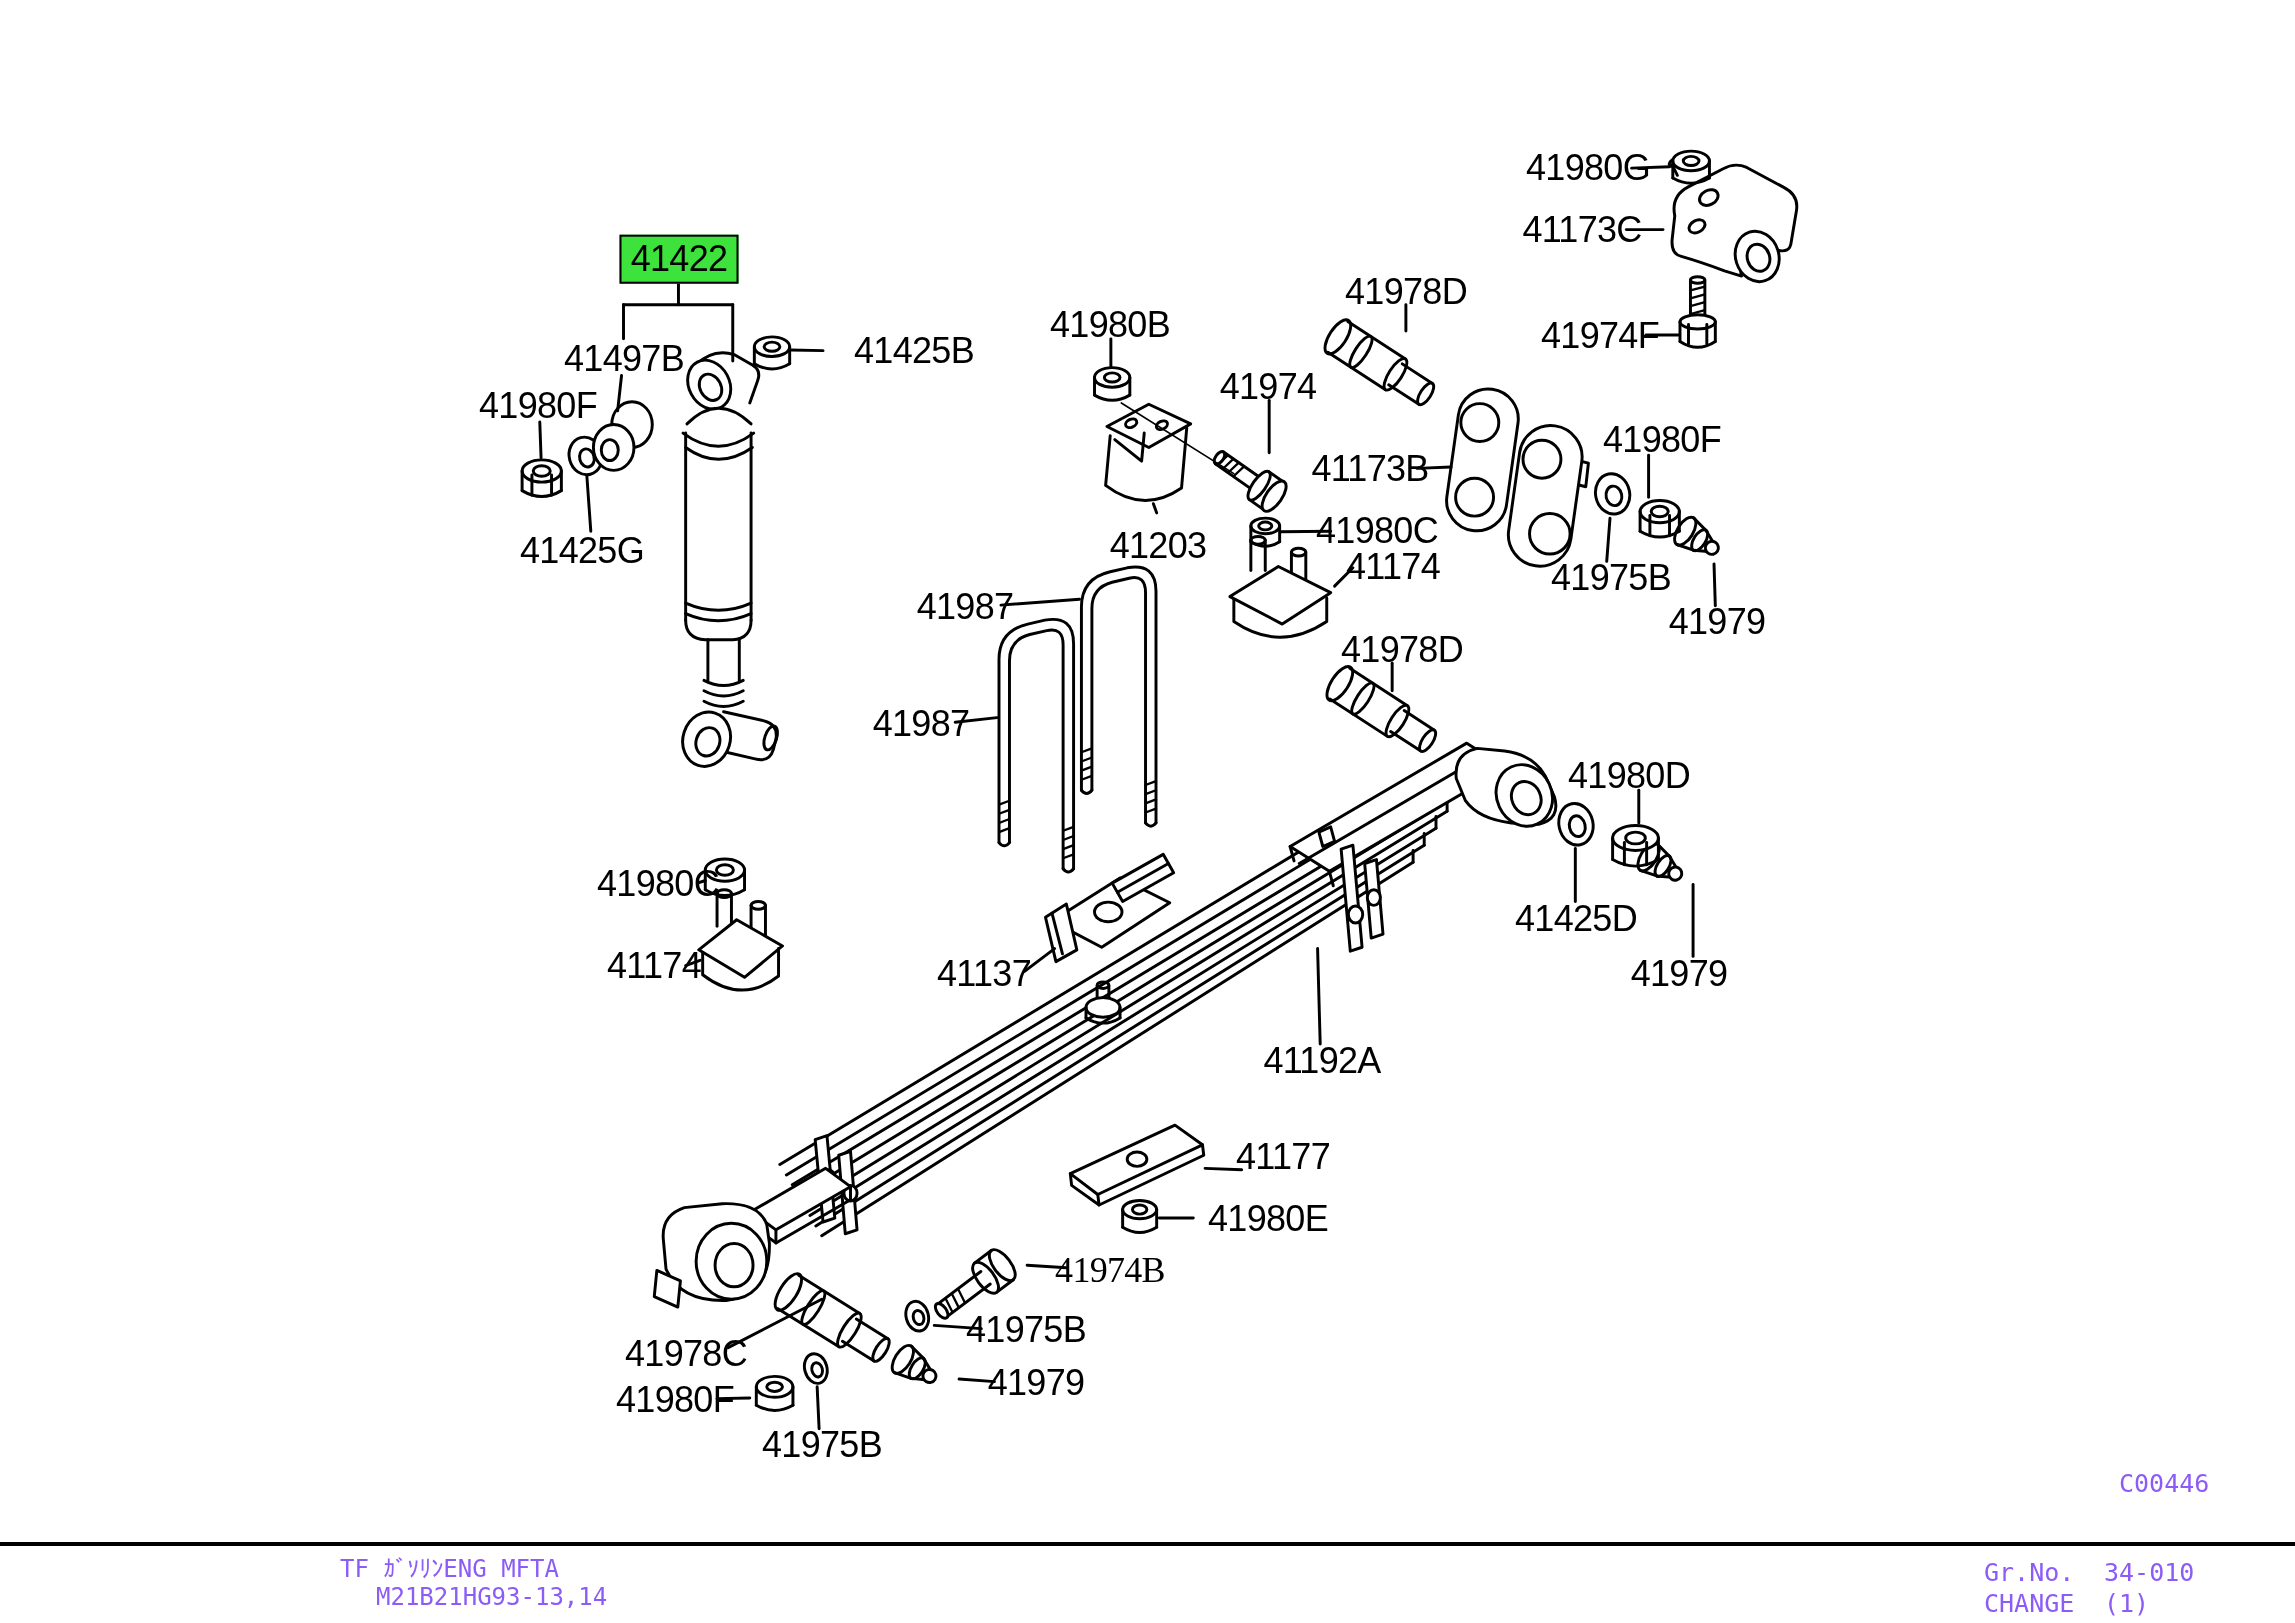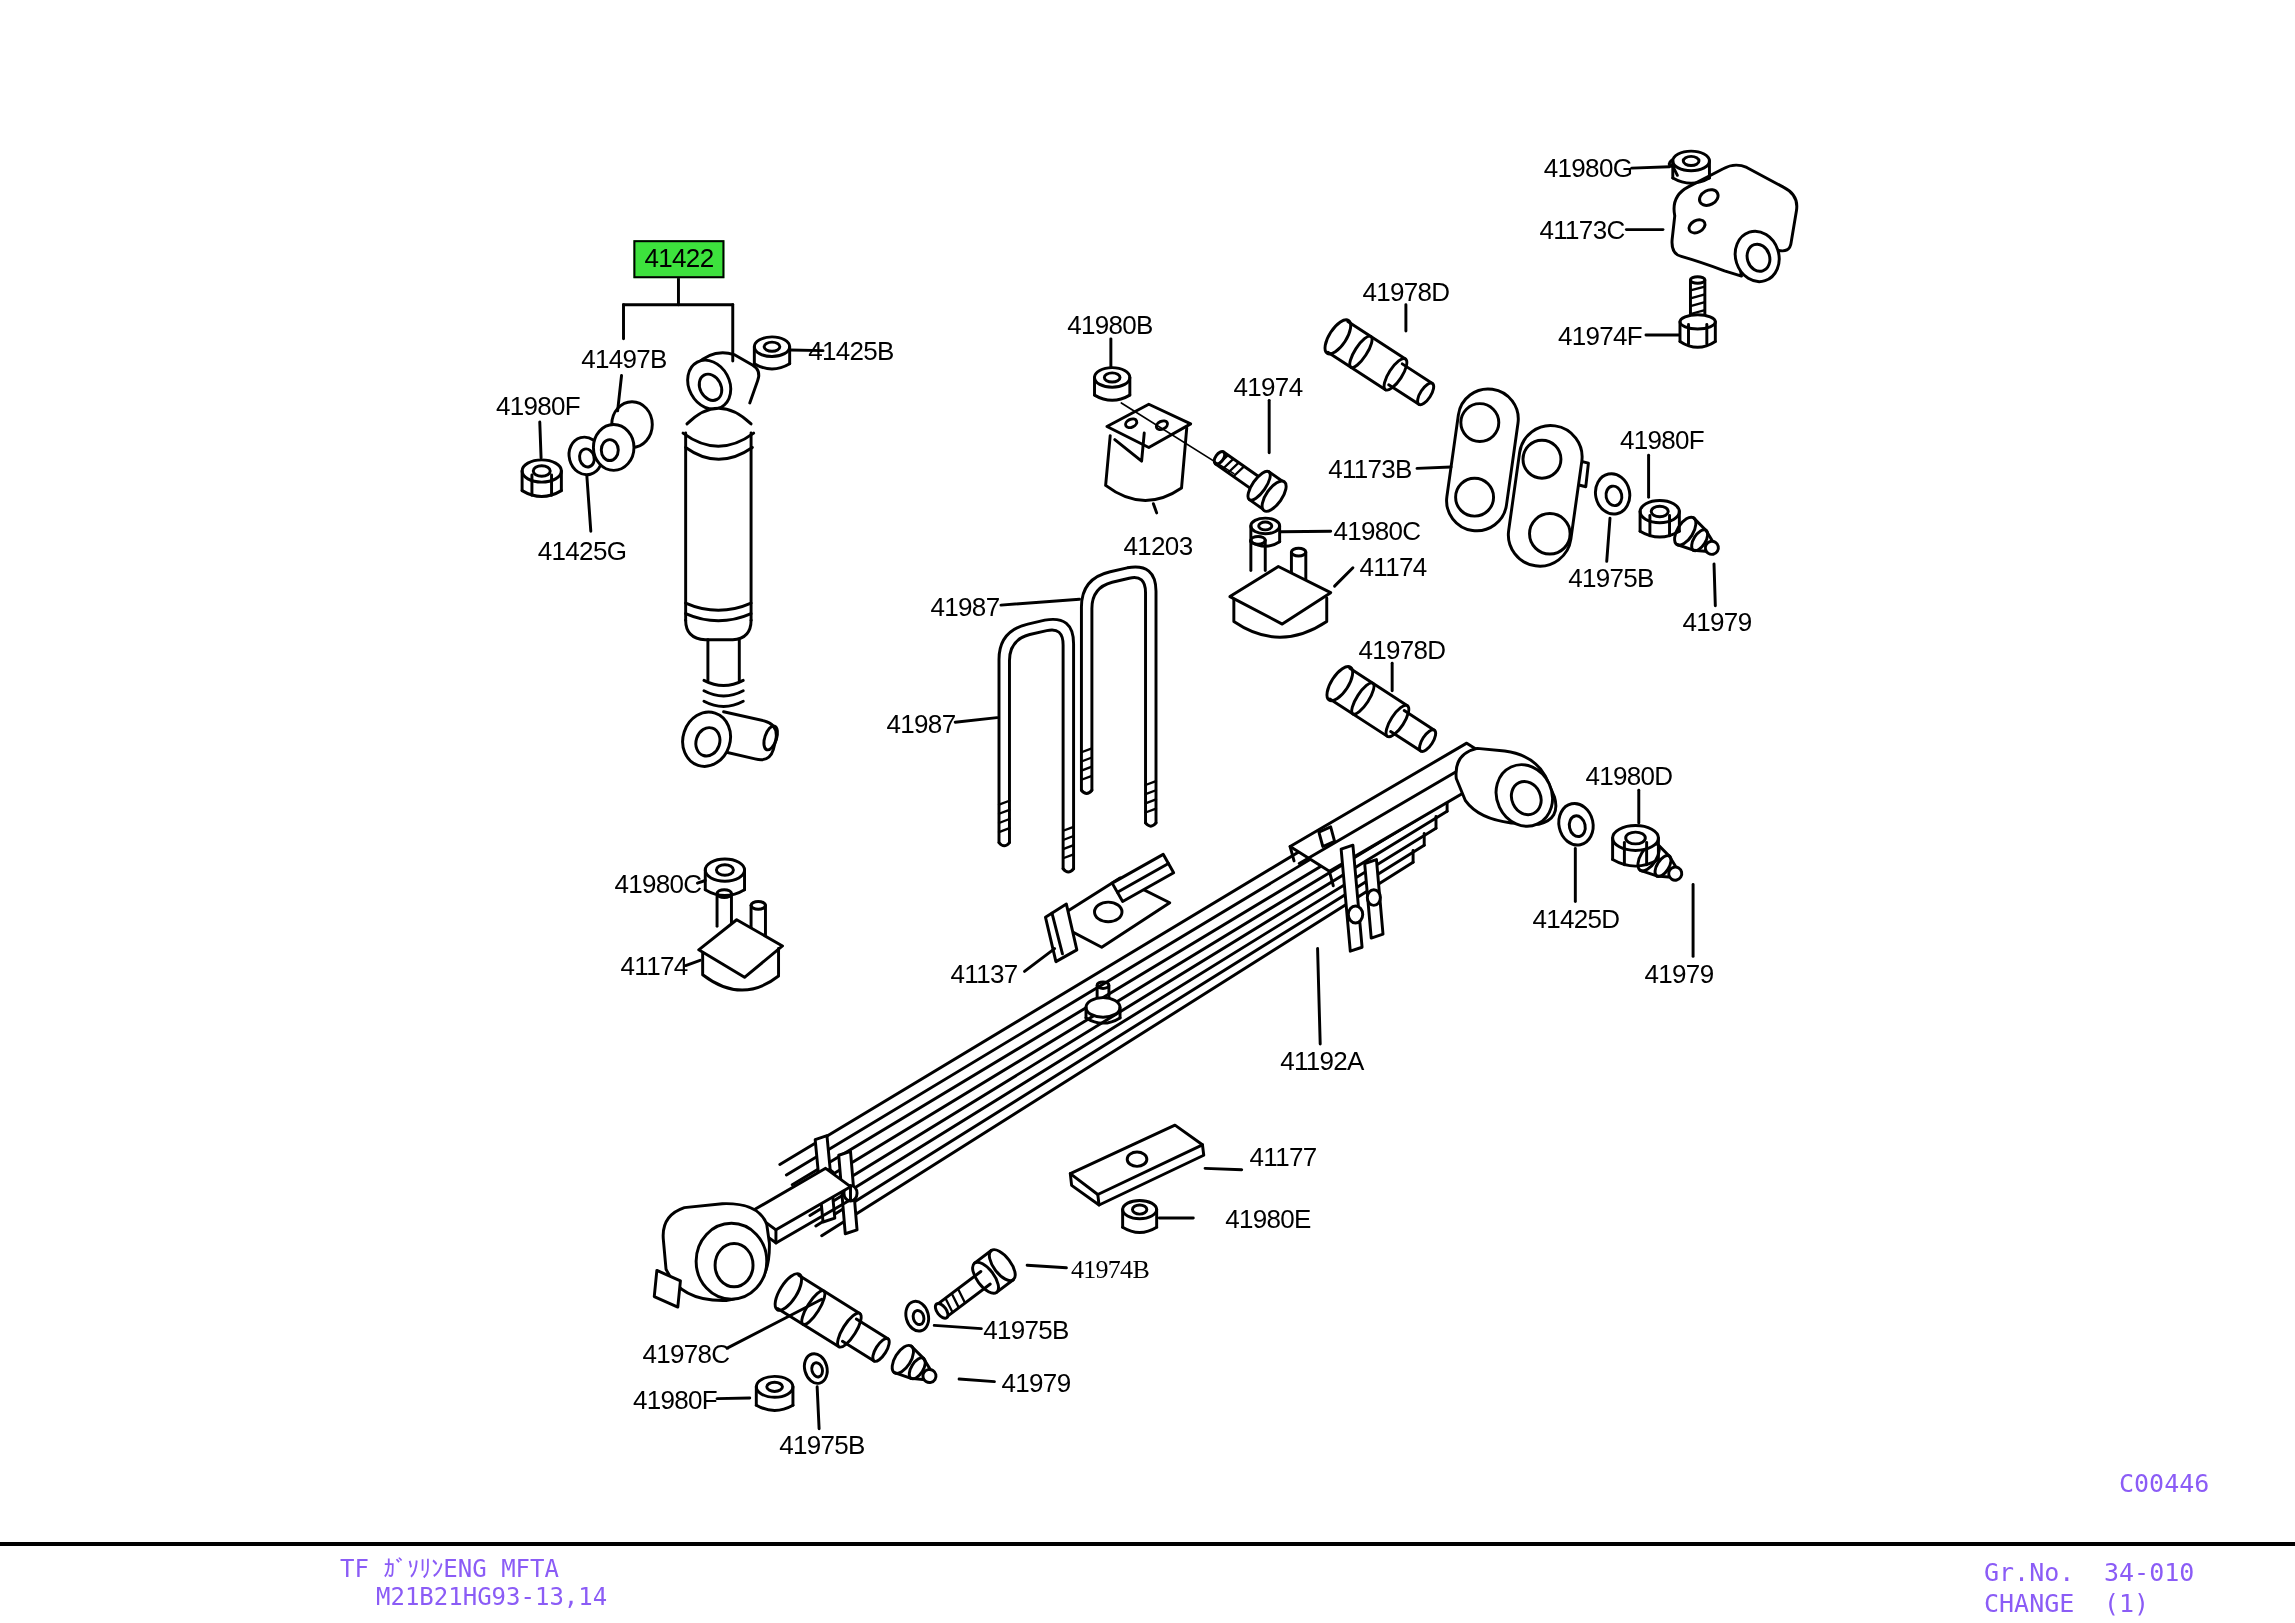--- a/index.html
+++ b/index.html
@@ -1,20 +1,20 @@
 <!DOCTYPE html>
 <html style="--hl: #3de23d;font-size:10.5px"><head>
 <meta charset="utf-8">
 <style>
   html,body{margin:0;padding:0;background:#fff;}
   #page{position:relative;width:2295px;height:1623px;background:#ffffff;overflow:hidden;
         font-family:"Liberation Sans",sans-serif;}
   #artwork{position:absolute;left:0;top:0;}
   .part-label{position:absolute;transform:translate(-50%,-50%);white-space:nowrap;
-        font-family:"Liberation Sans",sans-serif;font-size:26px;letter-spacing:-0.7px;color:#000;}
+        font-family:"Liberation Sans",sans-serif;font-size:36px;letter-spacing:-0.7px;color:#000;}
   .part-label.highlighted{background:var(--hl,#3de23d);border:2.6px solid #000;padding:1.3px 9.2px;}
   .footer-rule{position:absolute;left:0;top:1542px;width:2295px;height:3.9px;background:#000;}
   .ftext{position:absolute;white-space:nowrap;color:#8b5cf6;
         font-family:"DejaVu Sans Mono","Liberation Mono",monospace;font-size:25px;}
   #f-left1{left:340px;top:1555px;font-size:24px;}
   #f-left2{left:338px;top:1583px;font-size:24px;margin-left:38px;}
   #f-gr-label{left:1984px;top:1558px;}
   #f-gr-value{left:2104px;top:1558px;text-align:right;}
   #f-ch-label{left:1984px;top:1589px;}
   #f-ch-value{left:2104px;top:1589px;}
@@ -438,21 +438,21 @@
     <line x1="1113" y1="2060" x2="1256" y2="1986"></line>
     <line x1="1466" y1="2108" x2="1520" y2="2112"></line>
     <line x1="1096" y1="2138" x2="1146" y2="2137"></line>
     <line x1="1249" y1="2120" x2="1252" y2="2184"></line>
   </g>
 </svg>
 
 <div id="labels">
       <div class="part-label highlighted" style="left: 679px; top: 259px;">41422</div>
       <div class="part-label" style="left: 624px; top: 359px;">41497B</div>
-      <div class="part-label" style="left: 851px; top: 351px;">41425B</div>
+      <div class="part-label" style="left: 914px; top: 351px;">41425B</div>
       <div class="part-label" style="left: 538px; top: 406px;">41980F</div>
       <div class="part-label" style="left: 582px; top: 551px;">41425G</div>
       <div class="part-label" style="left: 1110px; top: 325px;">41980B</div>
       <div class="part-label" style="left: 1268px; top: 387px;">41974</div>
       <div class="part-label" style="left: 1158px; top: 546px;">41203</div>
       <div class="part-label" style="left: 1370px; top: 469px;">41173B</div>
       <div class="part-label" style="left: 1377px; top: 531px;">41980C</div>
       <div class="part-label" style="left: 1393px; top: 567px;">41174</div>
       <div class="part-label" style="left: 1406px; top: 292px;">41978D</div>
       <div class="part-label" style="left: 965px; top: 607px;">41987</div>

